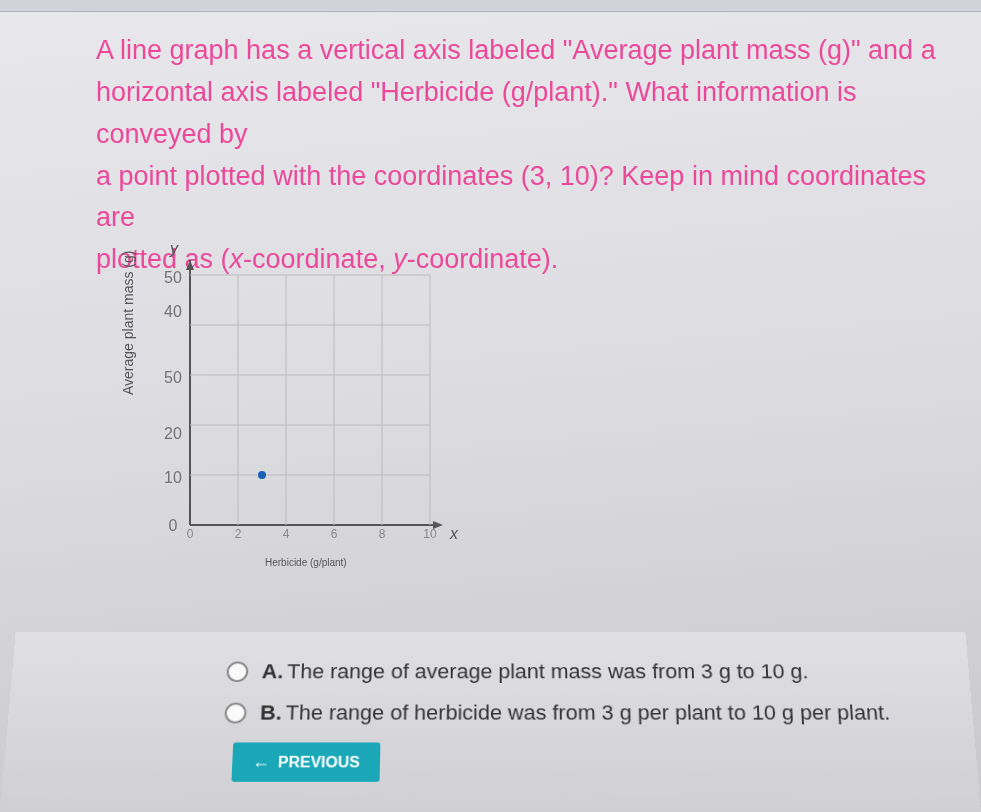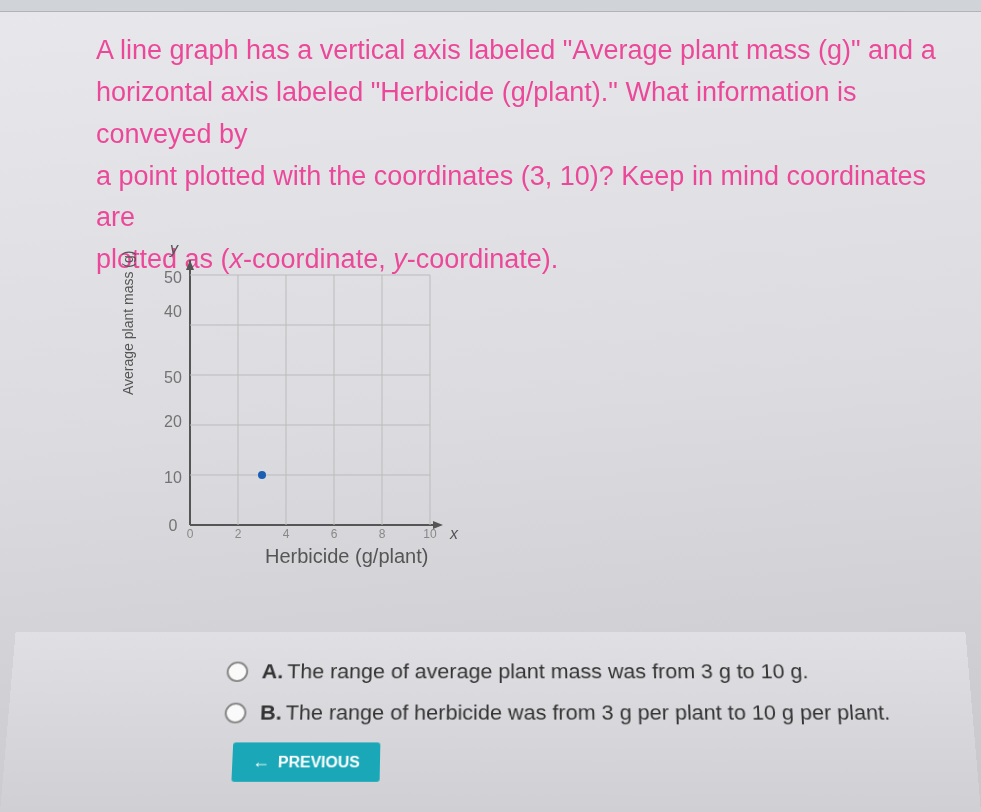--- a/index.html
+++ b/index.html
@@ -40,22 +40,22 @@
     top: 150px;
     transform: rotate(-90deg);
     transform-origin: left top;
     font-size: 14px;
     color: #555;
     white-space: nowrap;
   }
   .x-label-text {
     position: absolute;
     left: 135px;
-    top: 300px;
-    font-size: 20px;
+    top: 312px;
+    font-size: 10px;
     color: #555;
   }
   .grid-svg {
     position: absolute;
     left: 55px;
     top: 15px;
   }
   .tick-y {
     position: absolute;
     left: 33px;
@@ -174,21 +174,21 @@
       <line x1="101" y1="15" x2="101" y2="265"></line>
       <line x1="149" y1="15" x2="149" y2="265"></line>
       <line x1="197" y1="15" x2="197" y2="265"></line>
       <line x1="245" y1="15" x2="245" y2="265"></line>
     </g>
   </svg>
 
   <span class="tick-y" style="top:24px">50</span>
   <span class="tick-y" style="top:58px">40</span>
   <span class="tick-y" style="top:124px">50</span>
-  <span class="tick-y" style="top:168px">20</span>
+  <span class="tick-y" style="top:180px">20</span>
   <span class="tick-y" style="top:224px">10</span>
   <span class="tick-y" style="top:272px">0</span>
 
   <span class="tick-x" style="left:50px">0</span>
   <span class="tick-x" style="left:98px">2</span>
   <span class="tick-x" style="left:146px">4</span>
   <span class="tick-x" style="left:194px">6</span>
   <span class="tick-x" style="left:242px">8</span>
   <span class="tick-x" style="left:290px">10</span>
 

